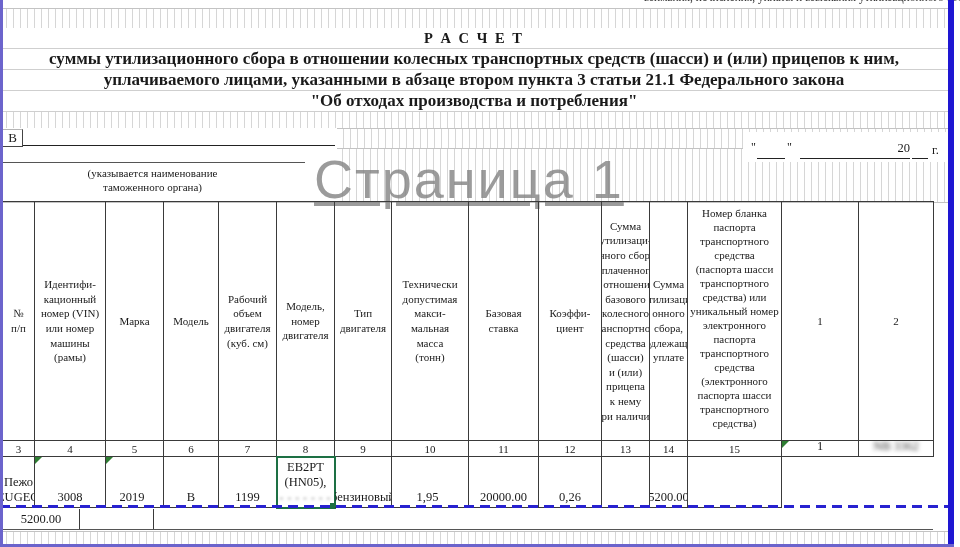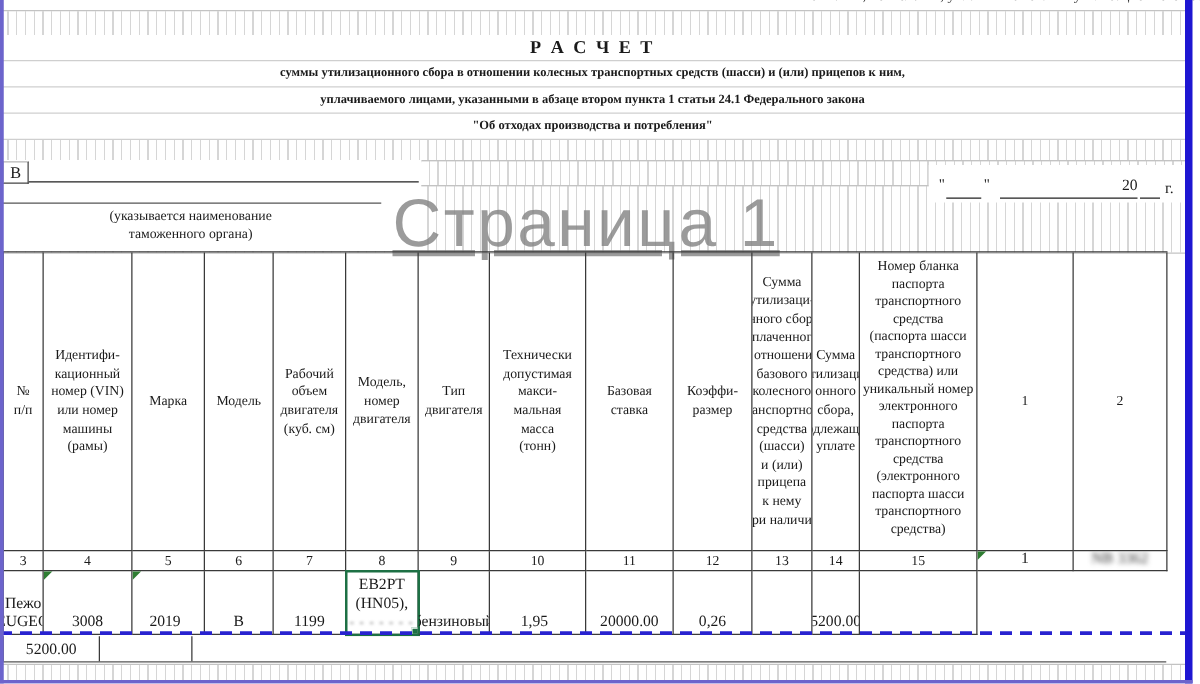--- a/index.html
+++ b/index.html
@@ -13,21 +13,21 @@
   
   .band{position:absolute;background:
         repeating-linear-gradient(90deg,#ffffff 0 6px,#d6d6d6 6px 7px);
         border-top:1px solid #c3c3c3;border-bottom:1px solid #c3c3c3;z-index:0;}
 
   .clipped-note{position:absolute;top:-9px;left:644px;width:300px;font-size:11.5px;
         color:#333;white-space:nowrap;z-index:1;}
 
   .title-block{position:absolute;left:0;top:28px;width:948px;z-index:2;background:#fff;}
   .title-row{height:20px;line-height:20px;text-align:center;font-weight:bold;
-        border-bottom:1px solid #cfcfcf;font-size:10px;}
+        border-bottom:1px solid #cfcfcf;font-size:17px;}
   .title-row.main{font-size:14.5px;letter-spacing:2px;}
 
   .recipient-block{position:absolute;left:0;top:128px;width:337px;height:73px;background:#fff;z-index:2;}
   .v-cell{position:absolute;left:2px;top:1px;width:19px;height:16px;border:1px solid #b5b5b5;
         border-right:1px solid #444;border-bottom:1px solid #444;font-size:13px;
         text-align:center;line-height:16px;}
   .v-field{position:absolute;left:23px;top:0;width:312px;height:17px;border-bottom:1px solid #222;}
   .caption{position:absolute;left:0;top:34px;width:305px;border-top:1px solid #555;
         text-align:center;font-size:11px;line-height:14px;padding-top:3px;}
 
@@ -81,21 +81,21 @@
   <div class="band" style="left:0;top:108px;width:948px;height:20px;"></div>
   <div class="band" style="left:337px;top:128px;width:611px;height:20px;"></div>
   <div class="band" style="left:0;top:148px;width:948px;height:53px;"></div>
   <div class="band" style="left:0;top:531px;width:948px;height:13px;"></div>
 
   <div class="clipped-note">взимания, исчисления, уплаты и взыскания утилизационного сбора)</div>
 
   <div class="title-block">
     <div class="title-row main">Р А С Ч Е Т</div>
     <div class="title-row">суммы утилизационного сбора в отношении колесных транспортных средств (шасси) и (или) прицепов к ним,</div>
-    <div class="title-row">уплачиваемого лицами, указанными в абзаце втором пункта 1 статьи 24.1 Федерального закона</div>
+    <div class="title-row">уплачиваемого лицами, указанными в абзаце втором пункта 3 статьи 21.1 Федерального закона</div>
     <div class="title-row">"Об отходах производства и потребления"</div>
   </div>
 
   <div class="recipient-block">
     <div class="v-cell">В</div>
     <div class="v-field"></div>
     <div class="caption"><span>(указывается наименование</span><br><span>таможенного органа)</span></div>
   </div>
 
   <div class="date-block">
@@ -132,21 +132,21 @@
 двигателя</div>
     <div class="cell h">Технически
 допустимая
 макси-
 мальная
 масса
 (тонн)</div>
     <div class="cell h">Базовая
 ставка</div>
     <div class="cell h">Коэффи-
-размер</div>
+циент</div>
     <div class="cell h">Сумма
 утилизаци-
 онного сбора,
 уплаченного
 в отношении
 базового
 колесного
 транспортного
 средства
 (шасси)

